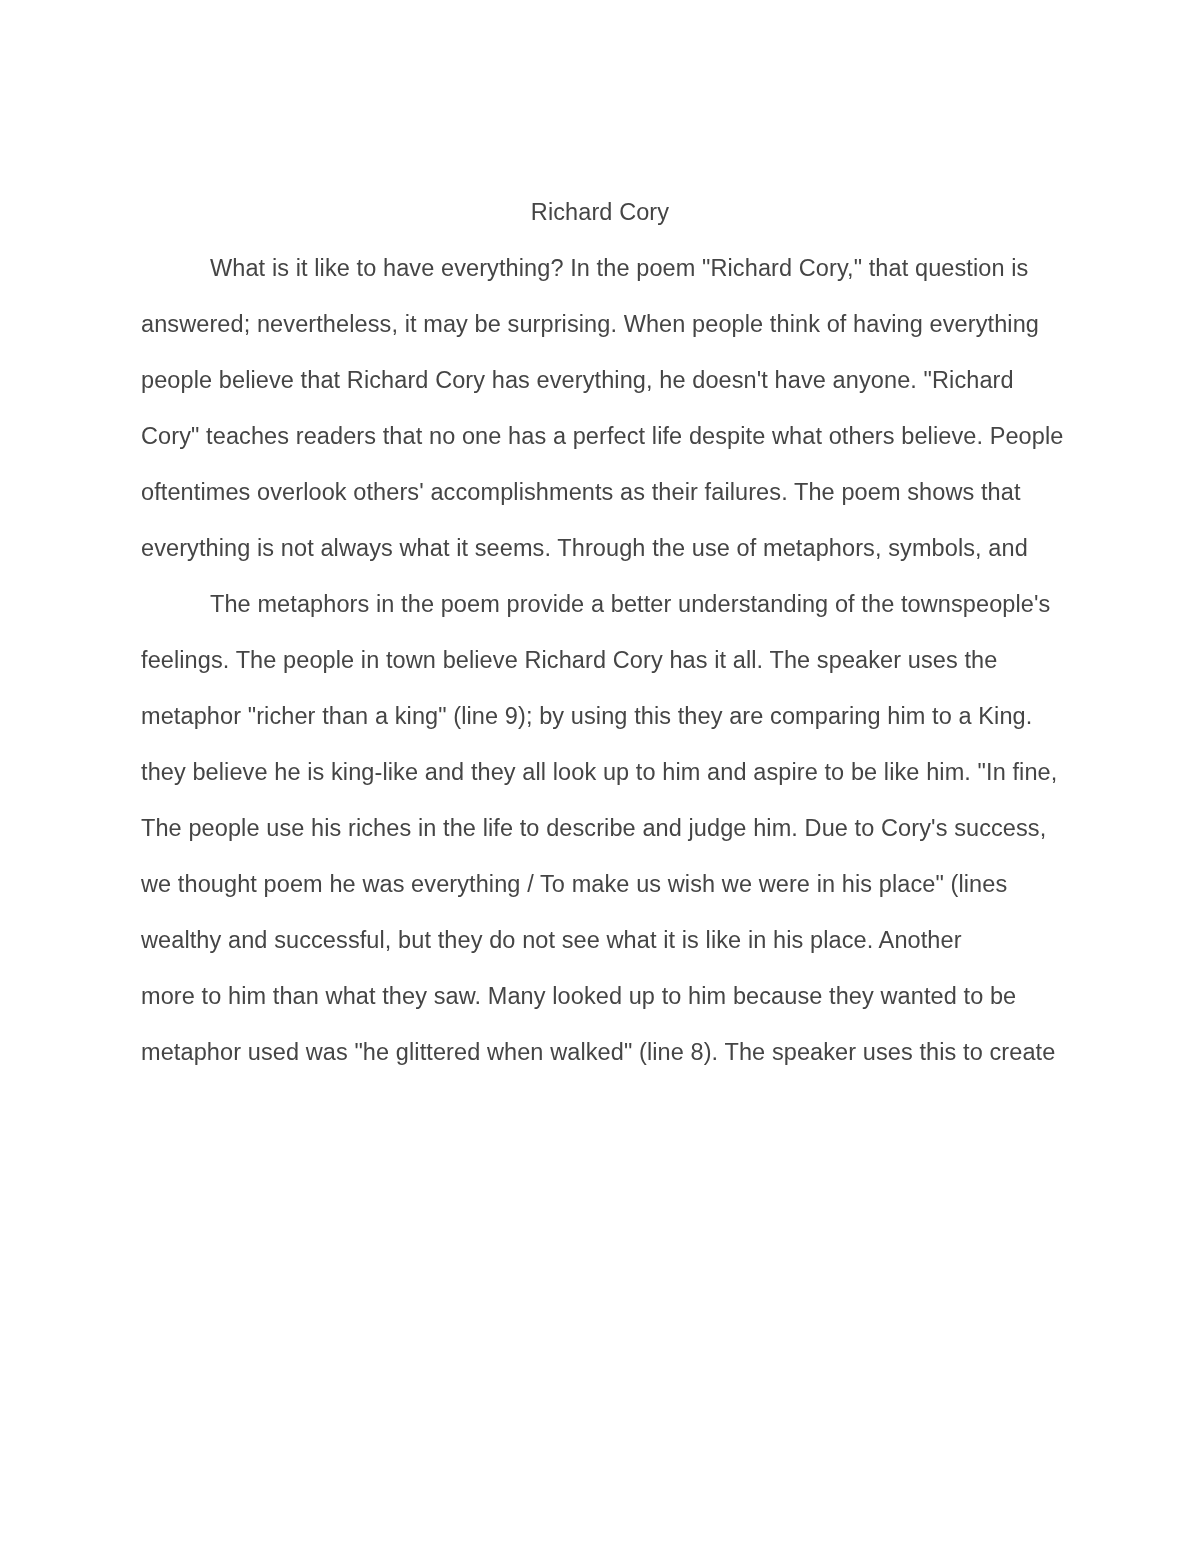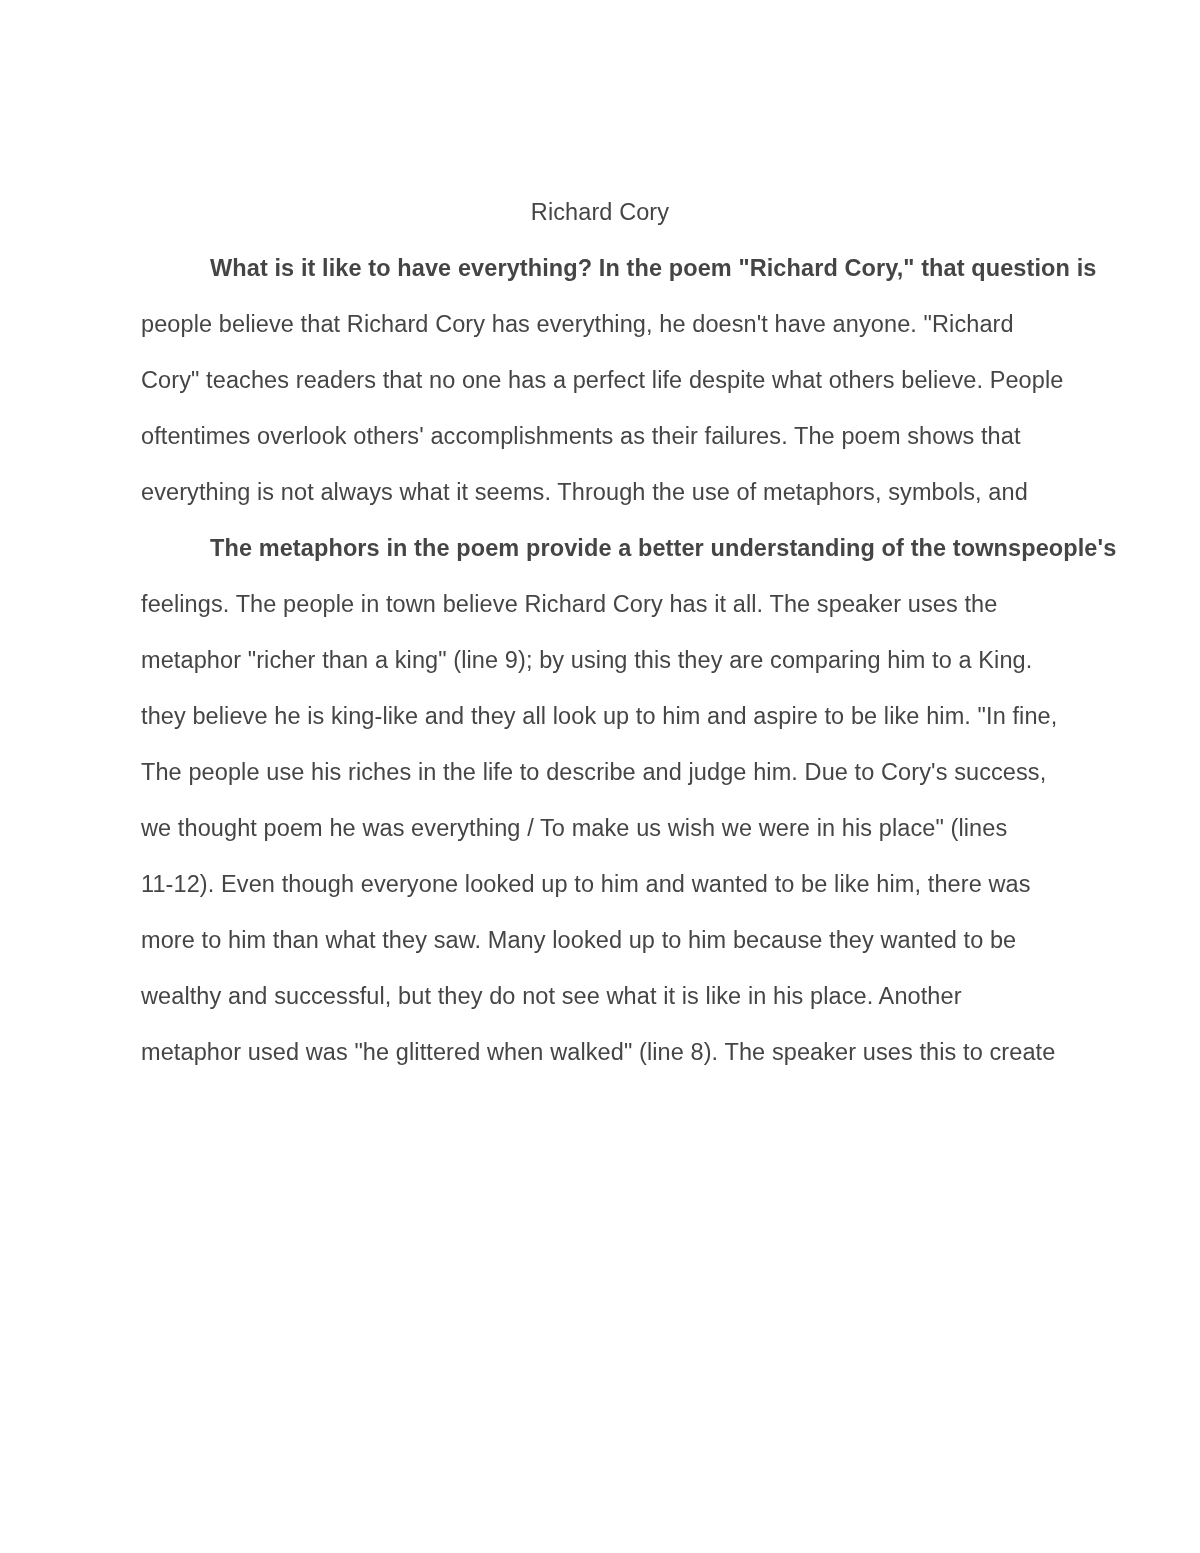--- a/index.html
+++ b/index.html
@@ -28,44 +28,43 @@
   .title {
     text-align: center;
     height: 56px;
   }
   .line {
     height: 56px;
     white-space: nowrap;
   }
   .indent {
     padding-left: 69px;
-    font-weight: bold;
   }
   .u {
     text-decoration-thickness: 1.5px;
     text-underline-offset: 4px;
   }
 </style>
 </head>
 <body>
 
 <div class="page" style="background: rgb(255, 255, 255);">
   <div class="doc" style="color: rgb(69, 69, 69);">
     <div class="title">Richard Cory</div>
     <div>
         <div class="line indent"><span>What is it like to have everything? In the poem "Richard Cory," that question is</span></div>
+        <div class="line"><span>answered; nevertheless, it may be surprising. When people think of having everything</span></div>
         <div class="line"><span>people believe that Richard Cory has everything, he doesn't have anyone. "Richard</span></div>
         <div class="line"><span>Cory" teaches readers that no one has a perfect life despite what others believe. People</span></div>
         <div class="line"><span>oftentimes overlook others' accomplishments as their failures. </span><span class="u">The poem shows that</span></div>
         <div class="line"><span class="u">everything is not always what it seems. Through the use of metaphors, symbols, and</span></div>
         <div class="line indent"><span>The metaphors in the poem provide a better understanding of the townspeople's</span></div>
         <div class="line"><span>feelings. The people in town believe Richard Cory has it all. The speaker uses the</span></div>
         <div class="line"><span>metaphor "richer than a king" (line 9); by using this they are comparing him to a King.</span></div>
         <div class="line"><span>they believe he is king-like and they all look up to him and aspire to be like him. "In fine,</span></div>
         <div class="line"><span>The people use his riches in the life to describe and judge him. Due to Cory's success,</span></div>
         <div class="line"><span>we thought poem he was everything / To make us wish we were in his place" (lines</span></div>
-        <div class="line"><span>11-12). Even though everyone looked up to him and wanted to be like him, there was</span></div>
+        <div class="line"><span>wealthy and successful, but they do not see what it is like in his place. Another</span></div>
         <div class="line"><span>more to him than what they saw. Many looked up to him because they wanted to be</span></div>
-        <div class="line"><span>wealthy and successful, but they do not see what it is like in his place. Another</span></div>
         <div class="line"><span>metaphor used was "he glittered when walked" (line 8). The speaker uses this to create</span></div>
       </div>
   </div>
 </div>
 
 </body></html>

